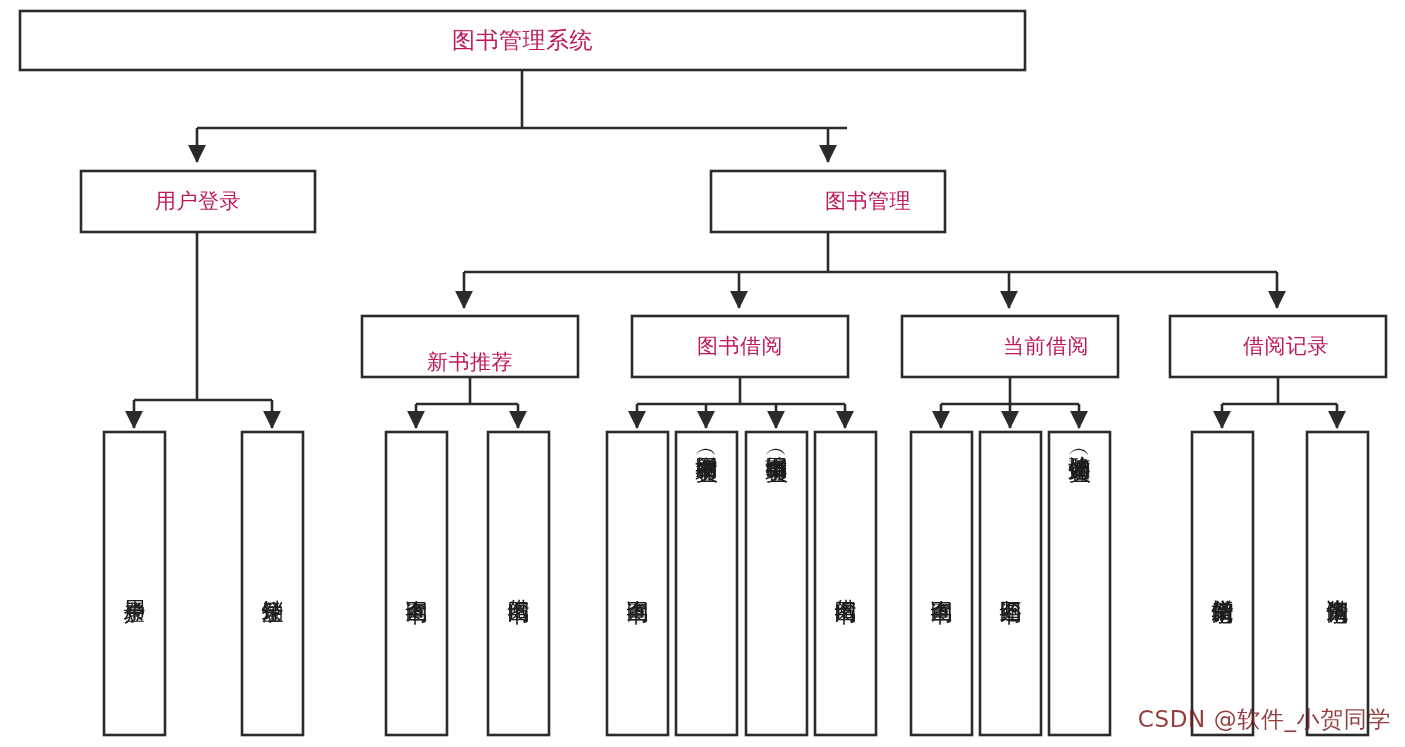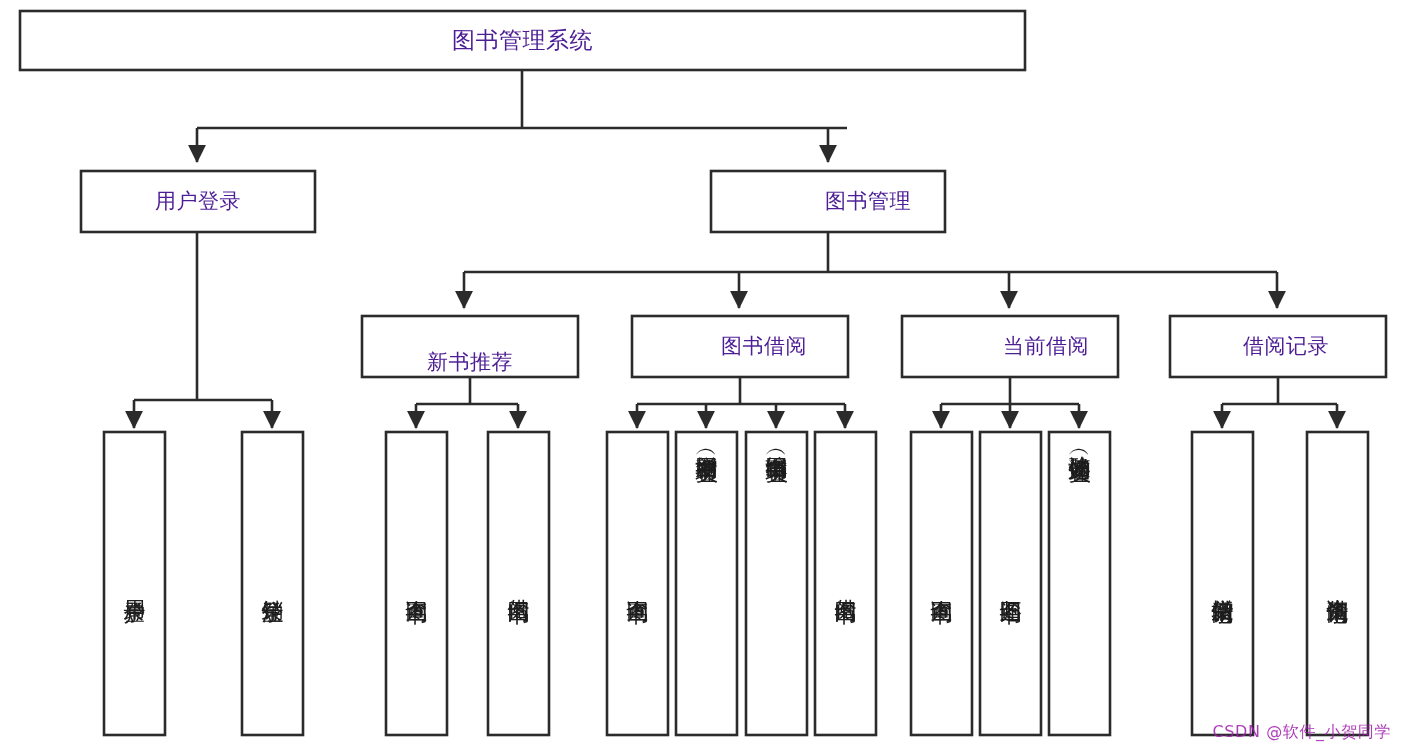--- a/index.html
+++ b/index.html
@@ -41,21 +41,21 @@
   .arrow-head {
     fill: #2b2b2b;
     stroke: none;
   }
   .node-label-h {
     position: absolute;
     display: flex;
     align-items: center;
     justify-content: center;
     text-align: center;
-    color: #4c1d95;
+    color: #be185d;
     font-size: 21px;
     line-height: 1.15;
     letter-spacing: 0.5px;
     white-space: nowrap;
     pointer-events: none;
   }
   .node-label-v {
     position: absolute;
     display: flex;
     align-items: center;
@@ -65,23 +65,23 @@
     line-height: 1.08;
     writing-mode: vertical-rl;
     text-orientation: upright;
     letter-spacing: 1px;
     white-space: nowrap;
     pointer-events: none;
   }
   .watermark {
     position: absolute;
     right: 14px;
-    bottom: 4px;
-    color: #a21caf;
-    font-size: 16px;
+    bottom: 12px;
+    color: #7f1d1d;
+    font-size: 23px;
     letter-spacing: 0.6px;
     white-space: nowrap;
     opacity: 0.85;
   }
 </style>
 </head>
 <body>
 
 <div id="diagram-root">
 
@@ -174,21 +174,21 @@
     <rect class="node-box" x="1192" y="432" width="61" height="303"></rect>
     <rect class="node-box" x="1307" y="432" width="61" height="303"></rect>
   </svg>
 
   <div class="node-label-h" style="left:20px; top:11px; width:1005px; height:59px; font-size:23px;">图书管理系统</div>
 
   <div class="node-label-h" style="left:81px; top:171px; width:234px; height:61px;">用户登录</div>
   <div class="node-label-h" style="left:711px; top:171px; width:234px; height:61px;margin-left:40px;">图书管理</div>
 
   <div class="node-label-h" style="left:362px; top:329px; width:216px; height:66px;">新书推荐</div>
-  <div class="node-label-h" style="left:632px; top:316px; width:216px; height:61px;padding-left:24px;">图书借阅</div>
+  <div class="node-label-h" style="left:632px; top:316px; width:216px; height:61px;">图书借阅</div>
   <div class="node-label-h" style="left:902px; top:316px; width:216px; height:61px;margin-left:36px;">当前借阅</div>
   <div class="node-label-h" style="left:1170px; top:316px; width:232px; height:61px;">借阅记录</div>
 
   <div class="node-label-v" style="left:104px; top:432px; width:61px; height:303px;">用户登录</div>
   <div class="node-label-v" style="left:242px; top:432px; width:61px; height:303px;">注销登录</div>
 
   <div class="node-label-v" style="left:386px; top:432px; width:61px; height:303px;">查询图书</div>
   <div class="node-label-v" style="left:488px; top:432px; width:61px; height:303px;">借阅图书</div>
 
   <div class="node-label-v" style="left:607px; top:432px; width:61px; height:303px;">查询图书</div>

